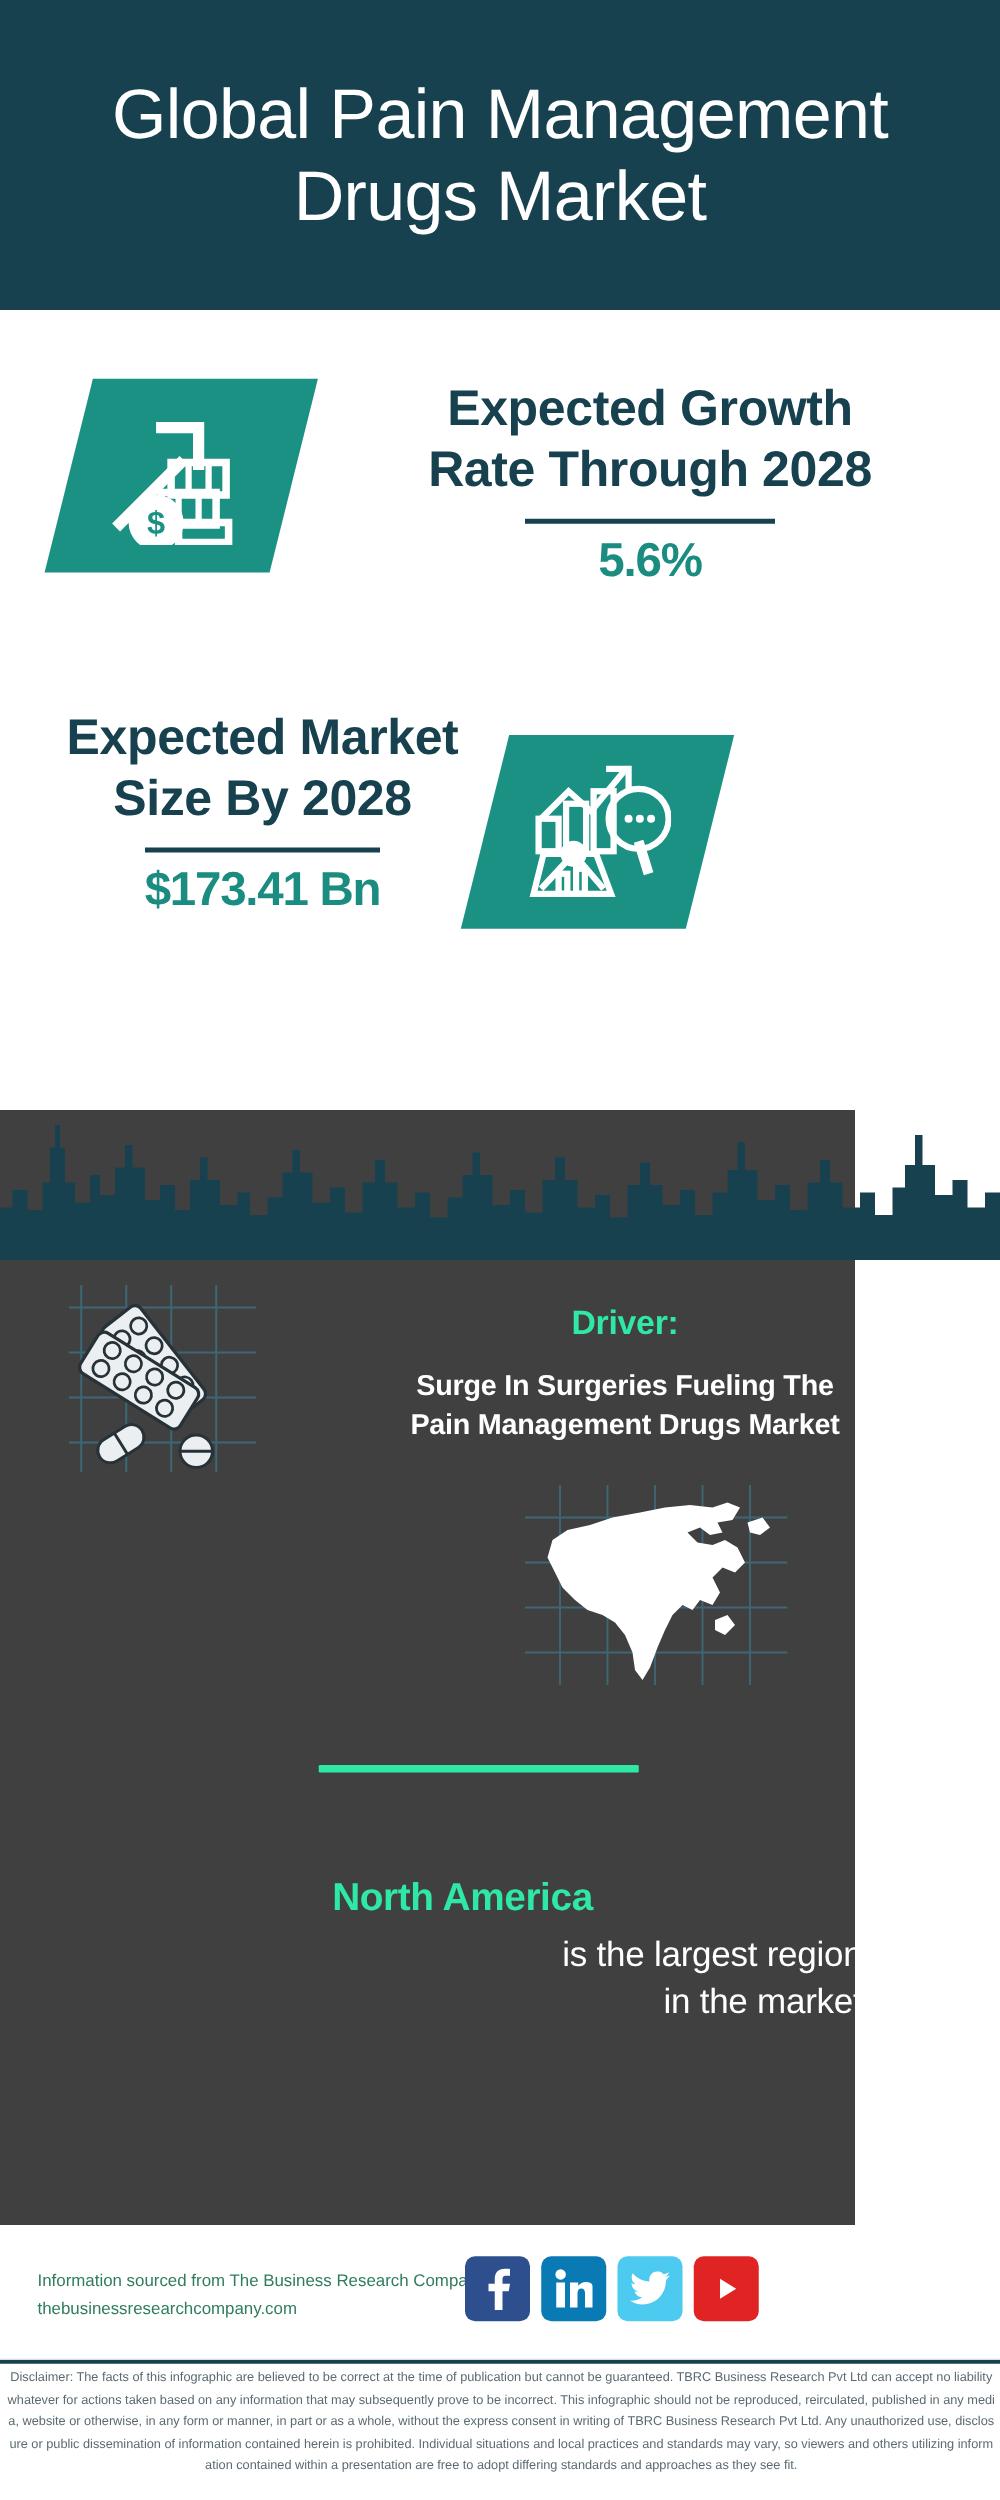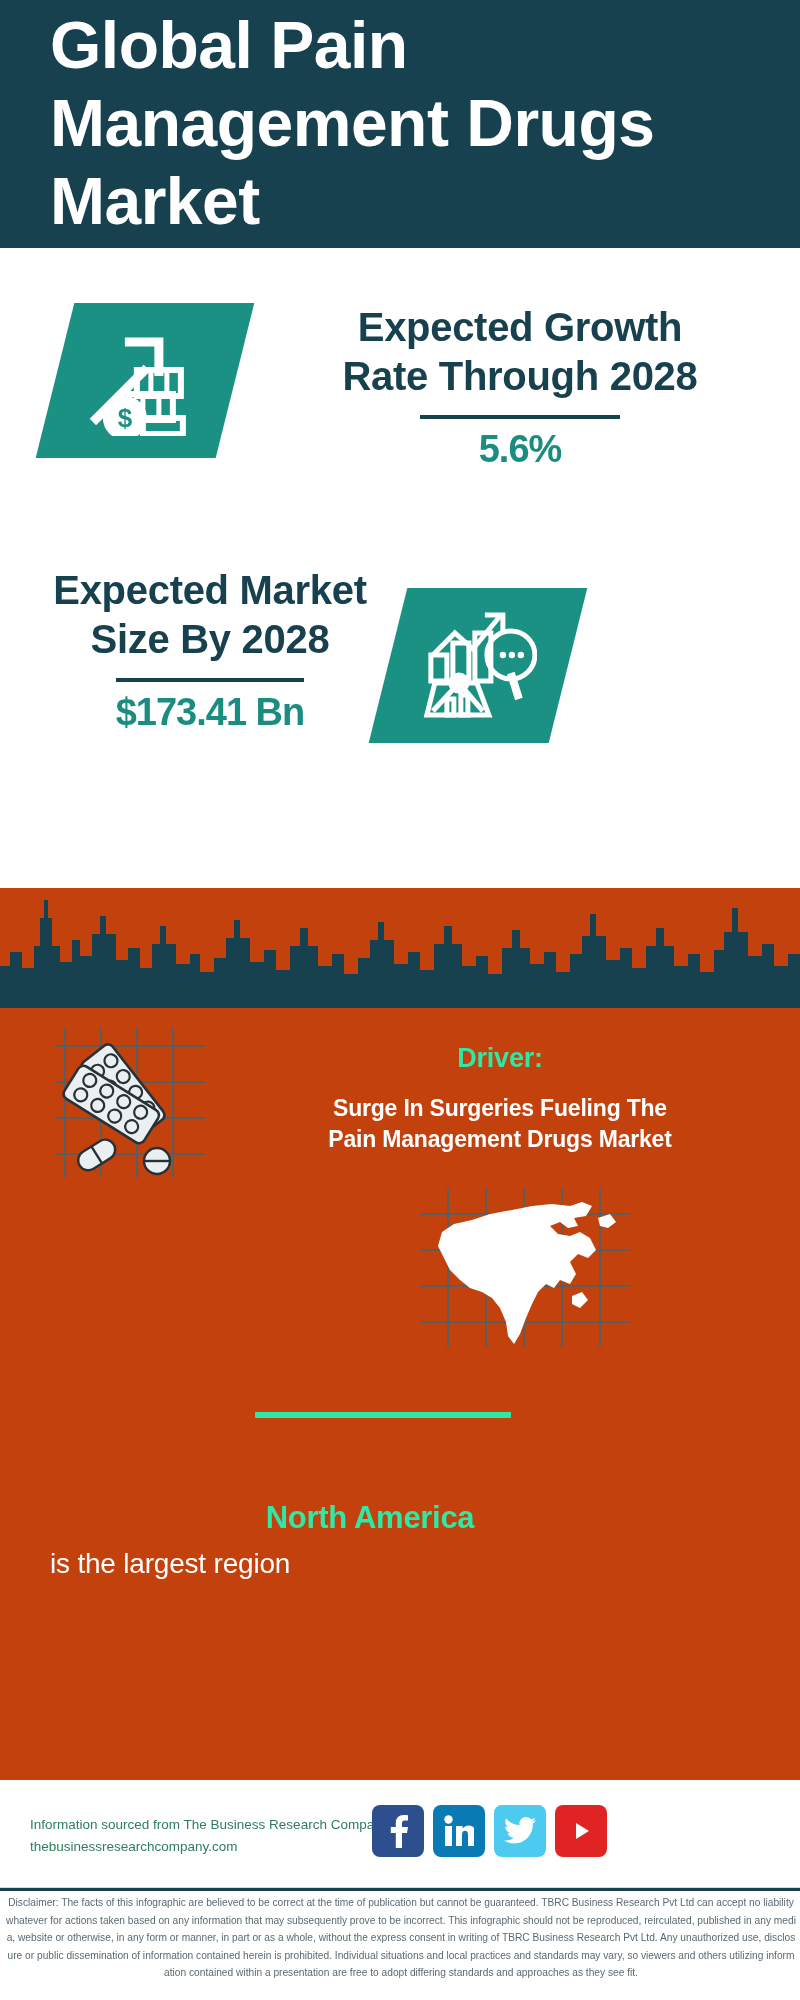--- a/index.html
+++ b/index.html
@@ -12,23 +12,24 @@
   .page { position:relative; width:800px; height:2000px; background:#fff; }
 
   
   .header {
     position:absolute; left:0; top:0; width:800px; height:248px;
     background:#17414f;
     display:flex; align-items:center; justify-content:center;
   }
   .header-title {
     color:#ffffff;
-    font-size:66px;
-    font-weight:bold;
+    font-size:56px;
+    font-weight:normal;
     line-height:1.18;
+    text-align:center;
     letter-spacing:-0.5px;
     width:700px;
   }
 
   
   .white-zone {
     position:absolute; left:0; top:248px; width:800px; height:640px;
     background:#ffffff;
   }
 
@@ -50,43 +51,43 @@
   .rule {
     height:4px; background:#17414f; margin:14px auto 10px auto; width:200px;
   }
   .stat-value {
     color:#1b8c80; font-size:38px; font-weight:bold; letter-spacing:-1px;
     line-height:1.1;
   }
 
   
   .dark-zone {
-    position:absolute; left:0; top:888px; width:800px; height:892px;
-    background:#c2410c;
+    position:absolute; left:0; top:888px; width:684px; height:892px;
+    background:#404040;
   }
   .skyline { position:absolute; left:0; top:0; width:800px; height:120px; }
 
   .driver-head {
     position:absolute; color:#2fe8a6; font-size:27px; font-weight:bold;
     text-align:center; letter-spacing:-0.2px;
   }
   .driver-body {
     position:absolute; color:#ffffff; font-size:23px; font-weight:bold;
     text-align:center; line-height:1.34; letter-spacing:-0.2px;
   }
   .mint-rule {
     position:absolute; height:6px; background:#2fe8a6; border-radius:1px;
   }
   .region-head {
     position:absolute; color:#2fe8a6; font-size:31px; font-weight:bold;
     text-align:center; letter-spacing:-0.3px;
   }
   .region-body {
     position:absolute; color:#ffffff; font-size:28px; font-weight:normal;
-    text-align:left; line-height:1.33; letter-spacing:-0.2px;
+    text-align:right; line-height:1.33; letter-spacing:-0.2px;
   }
 
   
   .footer {
     position:absolute; left:0; top:1780px; width:800px; height:108px;
     background:#ffffff; border-bottom:1px solid #d9dde0;
   }
   .footer-text {
     position:absolute; left:30px; top:1814px;
     color:#2f7d5c; font-size:13.5px; line-height:1.62;
@@ -230,20 +231,21 @@
     </svg>
 
     <div class="driver-head" style="left:220px; top:155px; width:560px;">Driver:</div>
     <div class="driver-body" style="left:200px; top:205px; width:600px;">Surge In Surgeries Fueling The</div>
     <div class="driver-body" style="left:200px; top:236px; width:600px;">Pain Management Drugs Market</div>
 
     <div class="mint-rule" style="left:255px; top:524px; width:256px;"></div>
 
     <div class="region-head" style="left:50px; top:612px; width:640px;">North America</div>
     <div class="region-body" style="left:50px; top:657px; width:640px;">is the largest region</div>
+    <div class="region-body" style="left:50px; top:694px; width:640px;">in the market</div>
 
     <svg style="position:absolute; left:420px; top:300px;" width="210" height="160" viewBox="0 0 210 160">
       <g stroke="#3d6775" stroke-width="1.5">
         <line x1="28" y1="0" x2="28" y2="160"></line>
           <line x1="66" y1="0" x2="66" y2="160"></line>
         <line x1="104" y1="0" x2="104" y2="160"></line>
           <line x1="142" y1="0" x2="142" y2="160"></line>
         <line x1="180" y1="0" x2="180" y2="160"></line>
         <line x1="0" y1="26" x2="210" y2="26"></line>
           <line x1="0" y1="62" x2="210" y2="62"></line>

